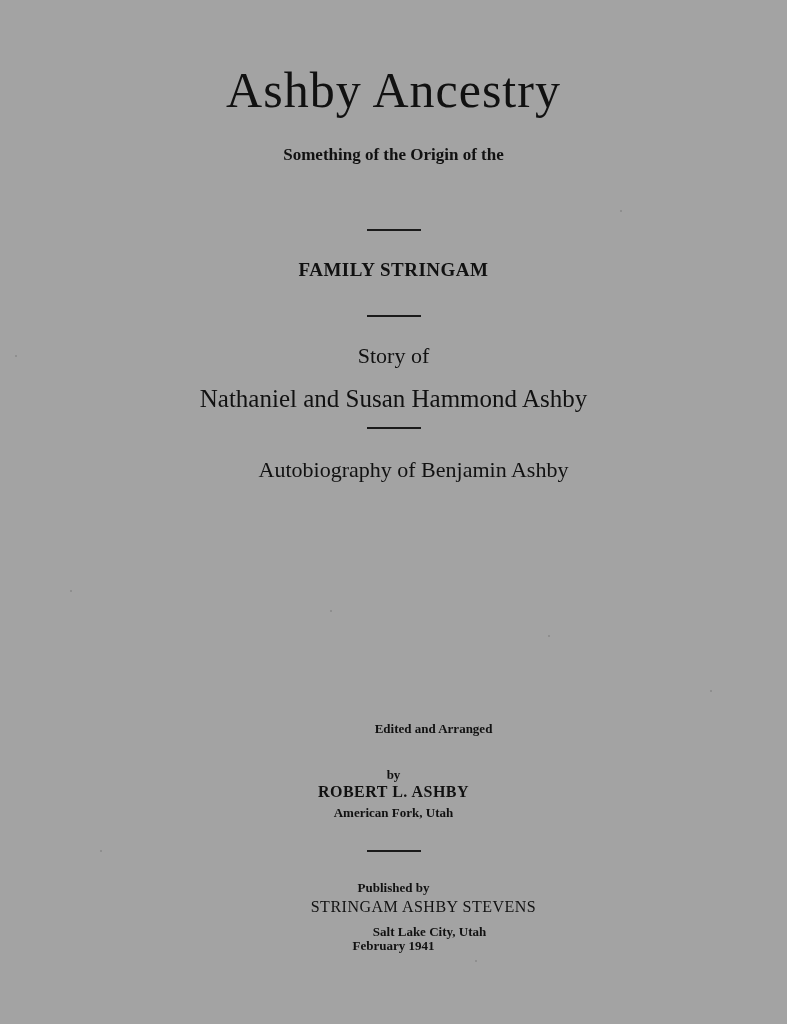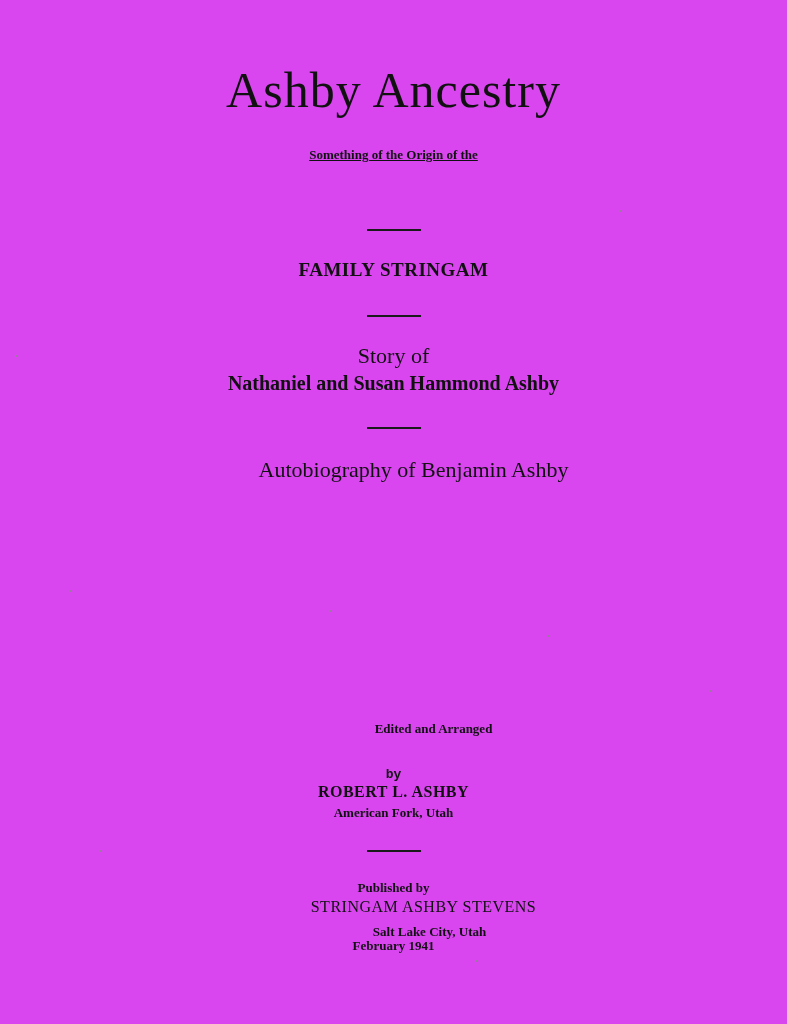--- a/index.html
+++ b/index.html
@@ -12,42 +12,41 @@
       height: 1024px;
       position: relative;
       overflow: hidden;
       font-family: "DejaVu Serif", "Liberation Serif", serif;
       color: #111111;
     }
     .page {
       position: absolute;
       left: 0; top: 0;
       width: 787px; height: 1024px;
-      background: #d946ef;
+      background: #a3a3a3;
     }
     .line {
       position: absolute;
       left: 0;
       width: 787px;
       text-align: center;
       white-space: nowrap;
       font-family: "Liberation Serif", "DejaVu Serif", serif;
       color: #111111;
     }
     .title {
       top: 60px;
       font-size: 50px;
       letter-spacing: 1px;
       line-height: 60px;
     }
     .subtitle {
-      font-size: 13px;
+      font-size: 17px;
       font-weight: bold;
       line-height: 24px;
-      text-decoration: underline;
     }
     .sub1 { top: 143px; }
     .sub2 { top: 172px; }
     .rule {
       position: absolute;
       left: 367px;
       width: 54px;
       height: 0;
       border-top: 2px solid #1a1a1a;
     }
@@ -56,29 +55,29 @@
     .rule3 { top: 427px; }
     .rule4 { top: 850px; }
     .pedigree {
       top: 257px;
       font-size: 19px;
       font-weight: bold;
       letter-spacing: 0.5px;
       line-height: 26px;
     }
     .story1 { top: 342px; font-size: 22px; line-height: 28px; }
-    .story2 { top: 369px; font-size: 20px; line-height: 28px; font-weight: bold; }
+    .story2 { top: 385px; font-size: 25px; line-height: 28px; }
     .auto { top: 455px; font-size: 22px; line-height: 30px; padding-left: 20px; }
     .small {
       font-size: 13px;
       font-weight: bold;
       line-height: 16px;
     }
     .ed1 { top: 721px; padding-left: 40px; }
-    .ed2 { top: 767px; font-family: Liberation Mono, monospace; }
+    .ed2 { top: 767px; }
     .ed3 { top: 782px; font-size: 16px; font-weight: bold; line-height: 20px; letter-spacing: 0.5px;}
     .ed4 { top: 805px; }
     .pub1 { top: 880px; }
     .pub2 { top: 897px; font-size: 16px; font-weight: normal; line-height: 20px; letter-spacing: 0.5px; margin-left: 30px;}
     .pub3 { top: 924px; margin-left: 36px; }
     .pub4 { top: 938px; }
     .speck {
       position: absolute;
       width: 2px; height: 2px;
       background: #888;

